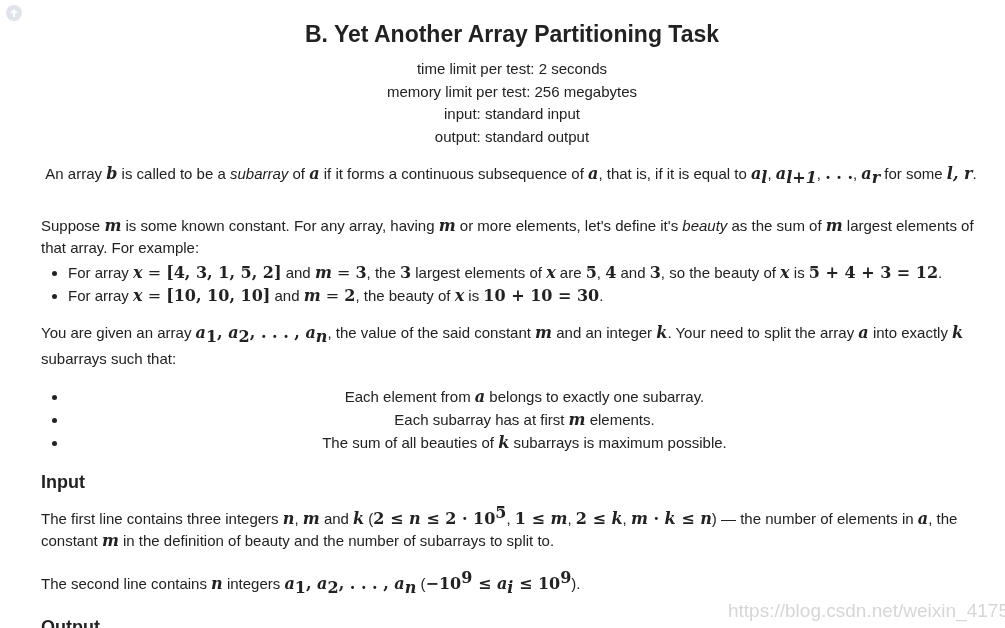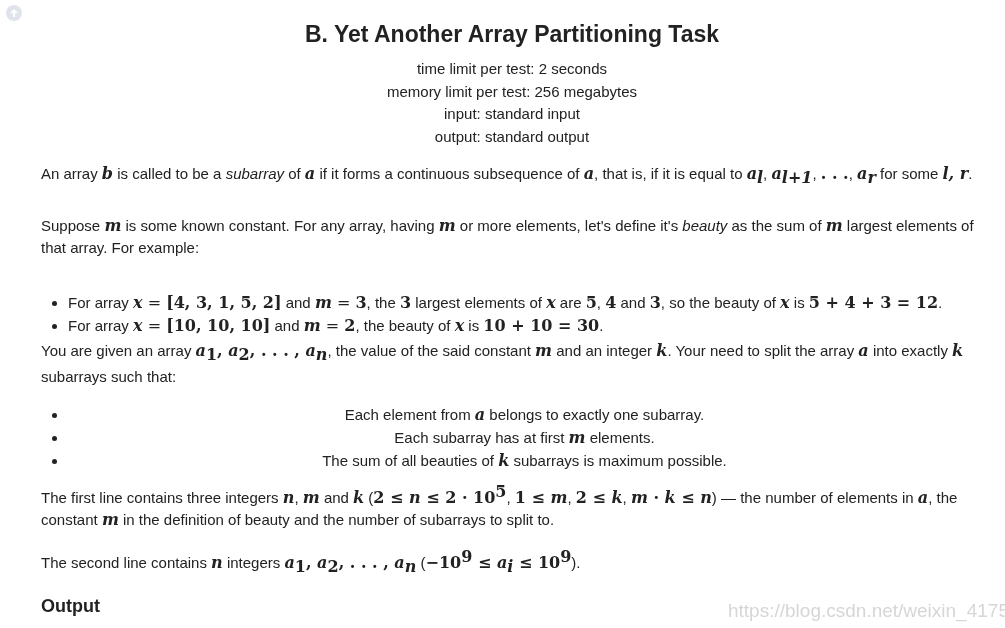--- a/index.html
+++ b/index.html
@@ -42,47 +42,48 @@
   <h1 class="title">B. Yet Another Array Partitioning Task</h1>
   <div class="limits">
     <div>time limit per test: 2 seconds</div>
     <div>memory limit per test: 256 megabytes</div>
     <div>input: standard input</div>
     <div>output: standard output</div>
   </div>
 </div>
 
 <div class="content">
-  <p style="margin-top:0;">
+  <p style="margin-top:0;text-align:center;">
     <span>An array </span><span class="m">b</span><span> is called to be a </span><em>subarray</em><span> of </span><span class="m">a</span><span> if it forms a continuous subsequence of </span><span class="m">a</span><span>, that is, if it is equal to </span><span class="m">a</span><sub class="m">l</sub><span>, </span><span class="m">a</span><sub class="m">l+1</sub><span>, </span><span class="mn">. . .</span><span>, </span><span class="m">a</span><sub class="m">r</sub><span> for some </span><span class="m">l, r</span><span>.</span>
   </p>
 
   <p style="margin-top:26px;">
     <span>Suppose </span><span class="m">m</span><span> is some known constant. For any array, having </span><span class="m">m</span><span> or more elements, let's define it's </span><em>beauty</em><span> as the sum of </span><span class="m">m</span><span> largest elements of that array. For example:</span>
   </p>
 
-  <ul style="margin-top:32px;">
+  <ul style="margin-top:2px;">
     <li>
       <span>For array </span><span class="m">x</span><span class="ms"> = </span><span class="mn">[4, 3, 1, 5, 2]</span><span> and </span><span class="m">m</span><span class="ms"> = </span><span class="mn">3</span><span>, the </span><span class="mn">3</span><span> largest elements of </span><span class="m">x</span><span> are </span><span class="mn">5</span><span>, </span><span class="mn">4</span><span> and </span><span class="mn">3</span><span>, so the beauty of </span><span class="m">x</span><span> is </span><span class="mn">5 + 4 + 3 = 12</span><span>.</span>
     </li>
     <li>
       <span>For array </span><span class="m">x</span><span class="ms"> = </span><span class="mn">[10, 10, 10]</span><span> and </span><span class="m">m</span><span class="ms"> = </span><span class="mn">2</span><span>, the beauty of </span><span class="m">x</span><span> is </span><span class="mn">10 + 10 = 30</span><span>.</span>
     </li>
   </ul>
 
-  <p style="margin-top:3px;">
+  <p style="margin-top:15px;">
     <span>You are given an array </span><span class="m">a</span><sub class="mn">1</sub><span class="mn">, </span><span class="m">a</span><sub class="mn">2</sub><span class="mn">, . . . , </span><span class="m">a</span><sub class="m">n</sub><span>, the value of the said constant </span><span class="m">m</span><span> and an integer </span><span class="m">k</span><span>. Your need to split the array </span><span class="m">a</span><span> into exactly </span><span class="m">k</span><span> subarrays such that:</span>
   </p>
 
   <ul style="margin-top:15px;text-align:center;">
     <li><span>Each element from </span><span class="m">a</span><span> belongs to exactly one subarray.</span></li>
     <li><span>Each subarray has at first </span><span class="m">m</span><span> elements.</span></li>
     <li><span>The sum of all beauties of </span><span class="m">k</span><span> subarrays is maximum possible.</span></li>
   </ul>
 
+  <h3 style="margin-top:17px;">Input</h3>
   <p style="margin-top:9px;">
     <span>The first line contains three integers </span><span class="m">n</span><span>, </span><span class="m">m</span><span> and </span><span class="m">k</span><span> (</span><span class="mn">2 ≤ </span><span class="m">n</span><span class="mn"> ≤ 2 · 10</span><sup class="mn">5</sup><span>, </span><span class="mn">1 ≤ </span><span class="m">m</span><span>, </span><span class="mn">2 ≤ </span><span class="m">k</span><span>, </span><span class="m">m</span><span class="mn"> · </span><span class="m">k</span><span class="mn"> ≤ </span><span class="m">n</span><span>) — the number of elements in </span><span class="m">a</span><span>, the constant </span><span class="m">m</span><span> in the definition of beauty and the number of subarrays to split to.</span>
   </p>
   <p style="margin-top:15px;">
     <span>The second line contains </span><span class="m">n</span><span> integers </span><span class="m">a</span><sub class="mn">1</sub><span class="mn">, </span><span class="m">a</span><sub class="mn">2</sub><span class="mn">, . . . , </span><span class="m">a</span><sub class="m">n</sub><span> (</span><span class="mn">−10</span><sup class="mn">9</sup><span class="mn"> ≤ </span><span class="m">a</span><sub class="m">i</sub><span class="mn"> ≤ 10</span><sup class="mn">9</sup><span>).</span>
   </p>
 
   <h3 style="margin-top:17px;">Output</h3>
 
 </div>

